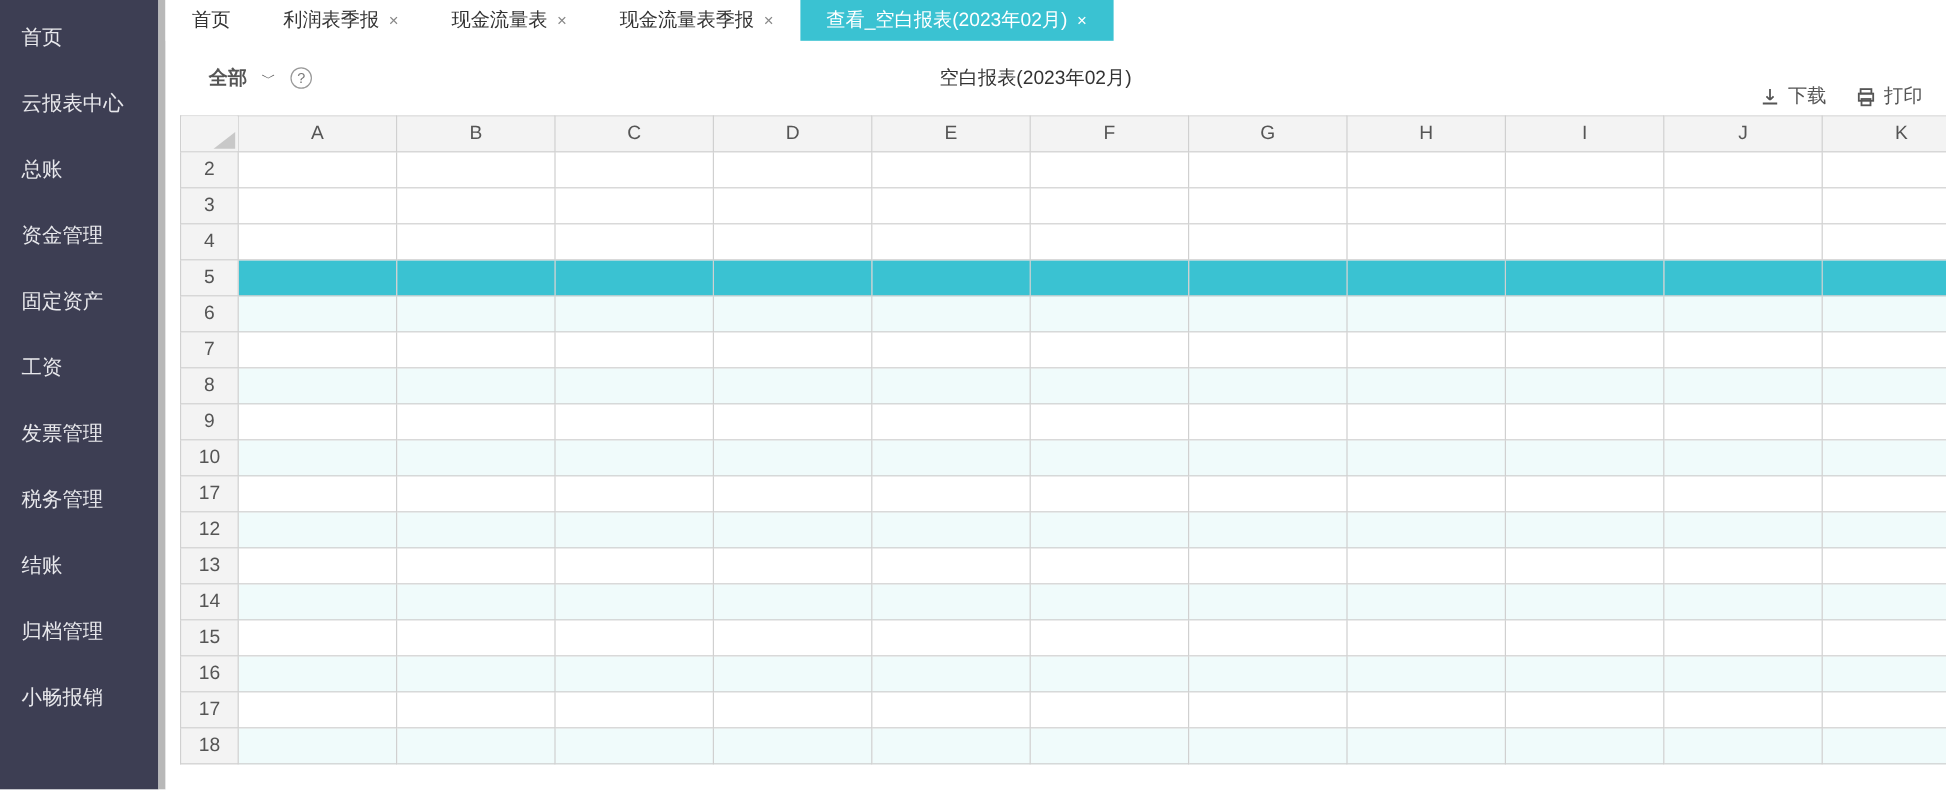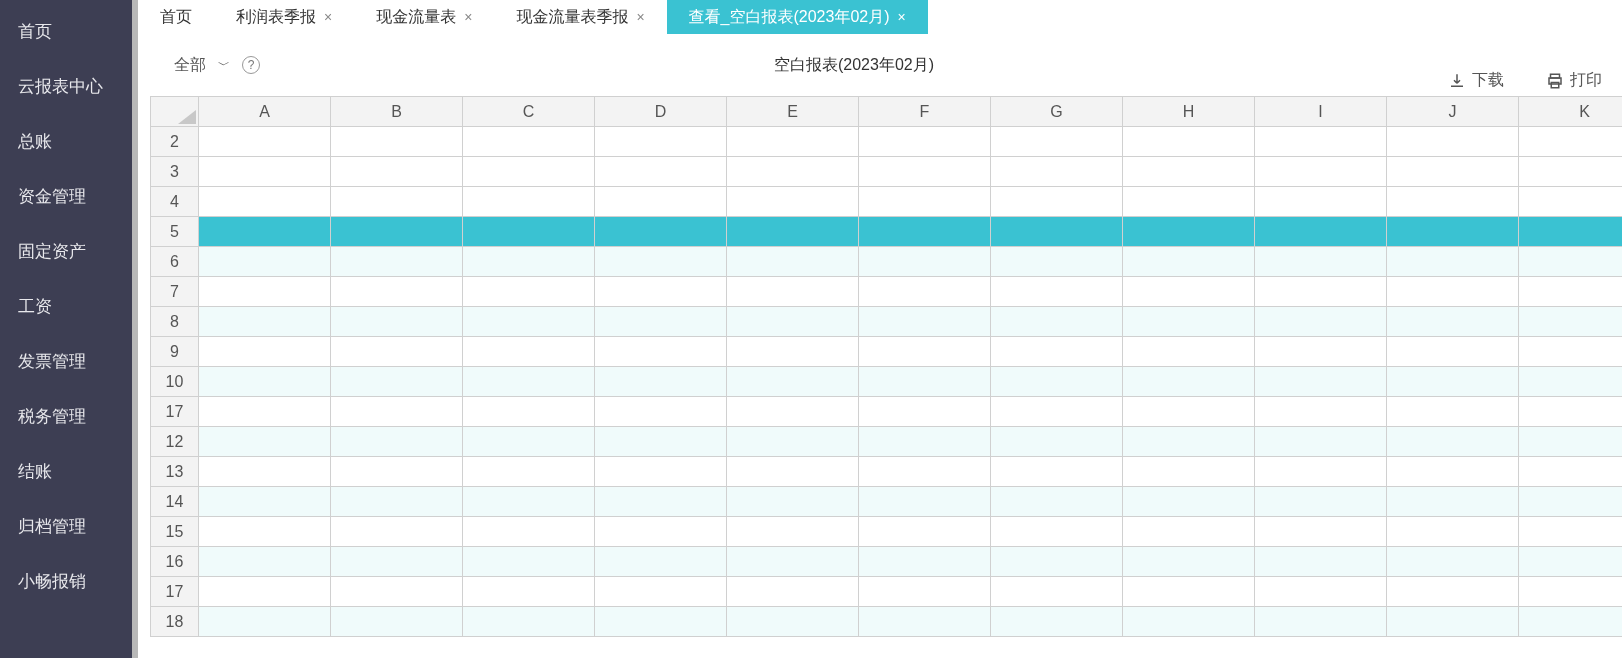--- a/index.html
+++ b/index.html
@@ -17,25 +17,25 @@
   
   .tabs { display: flex; align-items: stretch; height: 34px; background: #fff; font-size: 16px; }
   .tab { display: flex; align-items: center; padding: 0 22px; cursor: pointer; color: #333; white-space: nowrap; }
   .tab .close { margin-left: 8px; font-size: 14px; color: #888; }
   .tab.active { background: #3ac2d2; color: #fff; }
   .tab.active .close { color: #fff; }
 
   
   .toolbar { display: flex; align-items: center; height: 62px; padding: 0 20px 0 36px; }
   .toolbar-left { display: flex; align-items: center; gap: 12px; }
-  .filter-label { font-size: 16px; color: #555; }
+  .filter-label { font-size: 16px; color: #555; font-weight: bold; }
   .chevron { font-size: 12px; color: #555; }
   .help-icon { width: 18px; height: 18px; border: 1px solid #999; border-radius: 50%; display: flex; align-items: center; justify-content: center; font-size: 12px; color: #777; }
   .toolbar-title { flex: 1; text-align: center; font-size: 16px; color: #333; }
-  .toolbar-right { display: flex; align-items: center; gap: 42px; font-size: 16px; color: #555; margin-top: 31px; }
+  .toolbar-right { display: flex; align-items: center; gap: 24px; font-size: 16px; color: #555; margin-top: 31px; }
   .tool-btn { display: flex; align-items: center; gap: 6px; cursor: pointer; }
   .tool-btn svg { width: 18px; height: 18px; }
 
   
   .sheet-wrap { flex: 1; overflow: hidden; padding-left: 12px; }
   table.sheet { border-collapse: collapse; table-layout: fixed; width: 100%; }
   table.sheet th, table.sheet td { border: 1px solid #d0d0d0; height: 30px; font-weight: normal; font-size: 16px; text-align: center; background: #fff; }
   table.sheet thead th { background: #f3f3f3; color: #555; }
   table.sheet .corner { background: #f3f3f3; width: 48px; position: relative; }
   table.sheet .corner::after { content: ""; position: absolute; right: 2px; bottom: 2px; width: 0; height: 0; border-left: 18px solid transparent; border-bottom: 14px solid #c8c8c8; }

